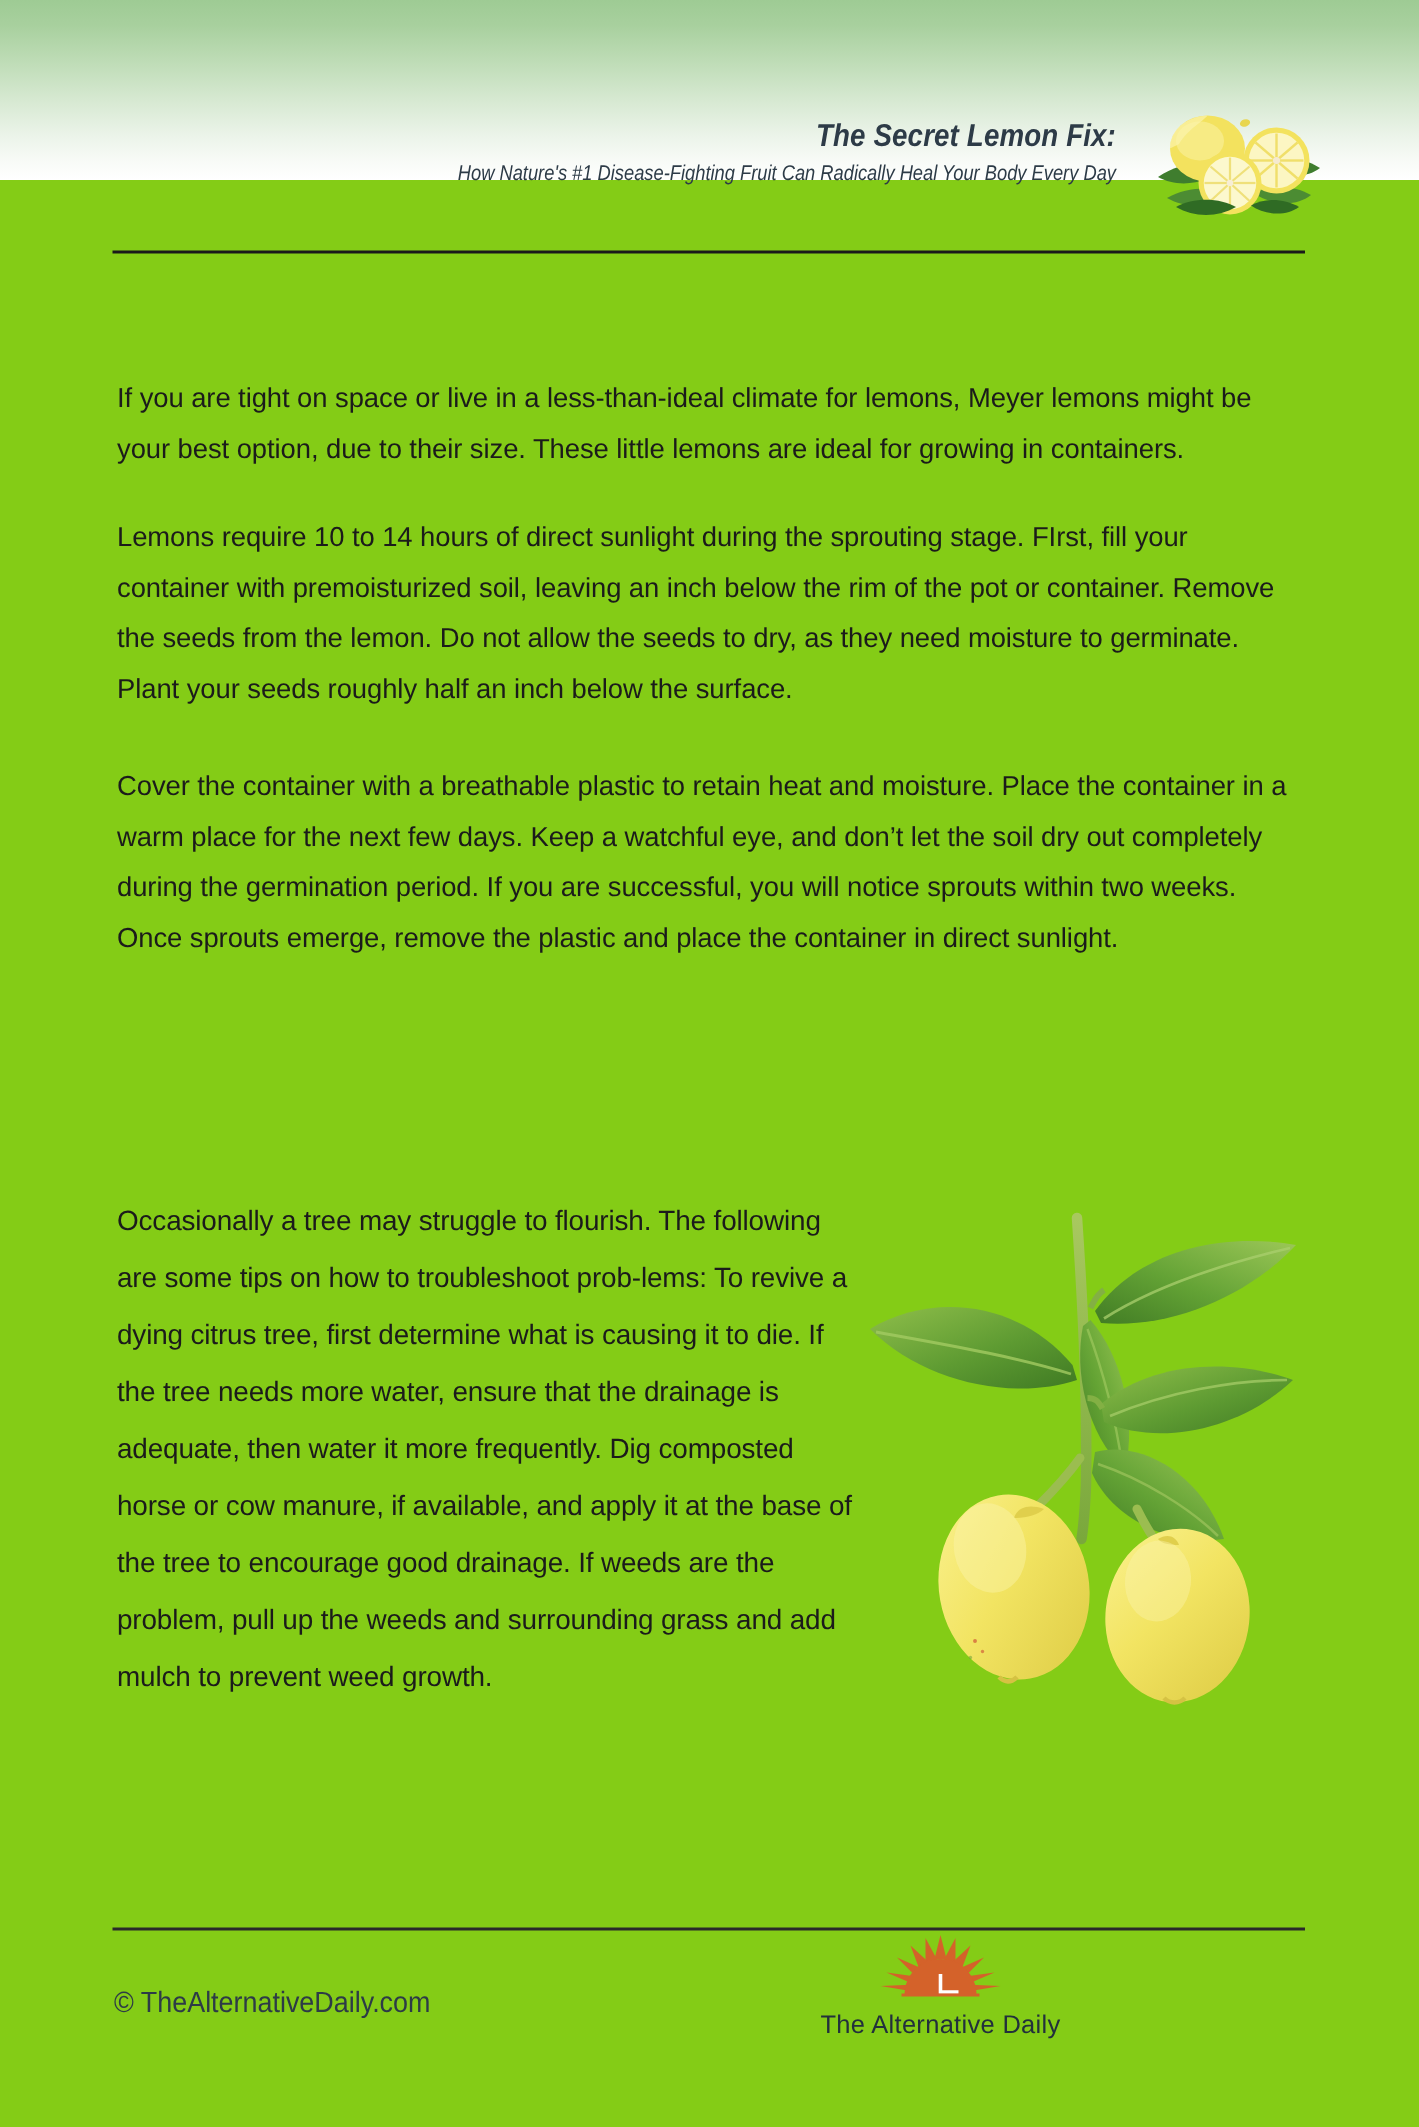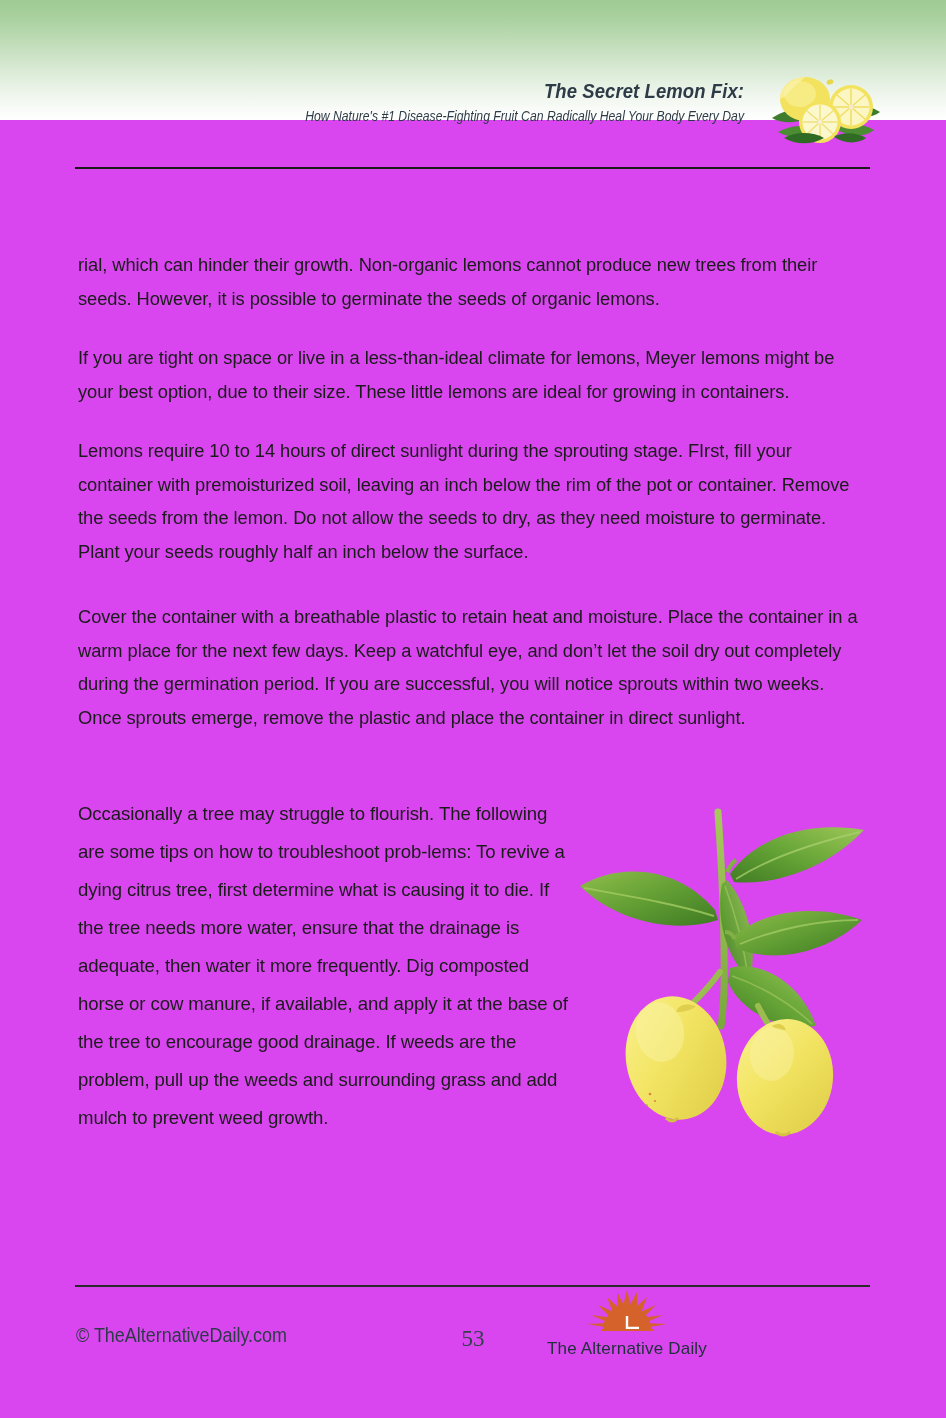--- a/index.html
+++ b/index.html
@@ -7,21 +7,21 @@
     padding: 0;
     background: #ffffff;
   }
   body {
     font-family: "Liberation Sans", sans-serif;
   }
   .page {
     position: relative;
     width: 946px;
     height: 1418px;
-    background: #d946ef;
+    background: #84cc16;
     overflow: hidden;
   }
 
   
   .green-band {
     position: absolute;
     top: 0;
     left: 0;
     width: 946px;
     height: 120px;
@@ -240,21 +240,20 @@
 
         <path d="M22 66 C34 59 52 60 62 66 C50 73 34 73 22 66 Z" fill="#2f6b24"></path>
         <path d="M104 66 C94 60 80 60 72 65 C82 72 96 72 104 66 Z" fill="#2f6b24"></path>
       </svg>
     </div>
   </div>
 
   <div class="rule rule-top"></div>
 
   <div class="content">
-    <p class="para">rial, which can hinder their growth. Non-organic lemons cannot produce new trees from their seeds. However, it is possible to germinate the seeds of organic lemons.</p>
     <p class="para">If you are tight on space or live in a less-than-ideal climate for lemons, Meyer lemons might be your best option, due to their size. These little lemons are ideal for growing in containers.</p>
     <p class="para">Lemons require 10 to 14 hours of direct sunlight during the sprouting stage. FIrst, fill your container with premoisturized soil, leaving an inch below the rim of the pot or container. Remove the seeds from the lemon. Do not allow the seeds to dry, as they need moisture to germinate. Plant your seeds roughly half an inch below the surface.</p>
     <p class="para">Cover the container with a breathable plastic to retain heat and moisture. Place the container in a warm place for the next few days. Keep a watchful eye, and don’t let the soil dry out completely during the germination period. If you are successful, you will notice sprouts within two weeks. Once sprouts emerge, remove the plastic and place the container in direct sunlight.</p>
   </div>
 
   <div class="wrap-block">
     <p class="wrap-para">Occasionally a tree may struggle to flourish. The following are some tips on how to troubleshoot prob-lems: To revive a dying citrus tree, first determine what is causing it to die. If the tree needs more water, ensure that the drainage is adequate, then water it more frequently. Dig composted horse or cow manure, if available, and apply it at the base of the tree to encourage good drainage. If weeds are the problem, pull up the weeds and surrounding grass and add mulch to prevent weed growth.</p>
   </div>
 
   <div class="lemon-photo">
@@ -317,21 +316,20 @@
       <ellipse cx="200" cy="254" rx="22" ry="27" fill="#fbf4ab" opacity="0.42" transform="rotate(6 200 254)"></ellipse>
       <path d="M204 332 C208 336 214 336 218 332" stroke="#d5c243" stroke-width="3" fill="none"></path>
     </svg>
   </div>
 
   <div class="rule rule-bottom"></div>
 
   <div class="footer">
     <div class="copyright">© TheAlternativeDaily.com</div>
 
-    <div class="page-number">53</div>
 
     <div class="brand">
       <span class="brand-mark">
         <svg width="92" height="44" viewBox="0 0 92 44" aria-hidden="true">
           <g fill="#d4622a">
 
             <polygon points="46,0 50,16 42,16"></polygon>
             <polygon points="36,2 44,17 36,19"></polygon>
             <polygon points="56,2 48,17 56,19"></polygon>
             <polygon points="26,7 39,19 32,23"></polygon>

